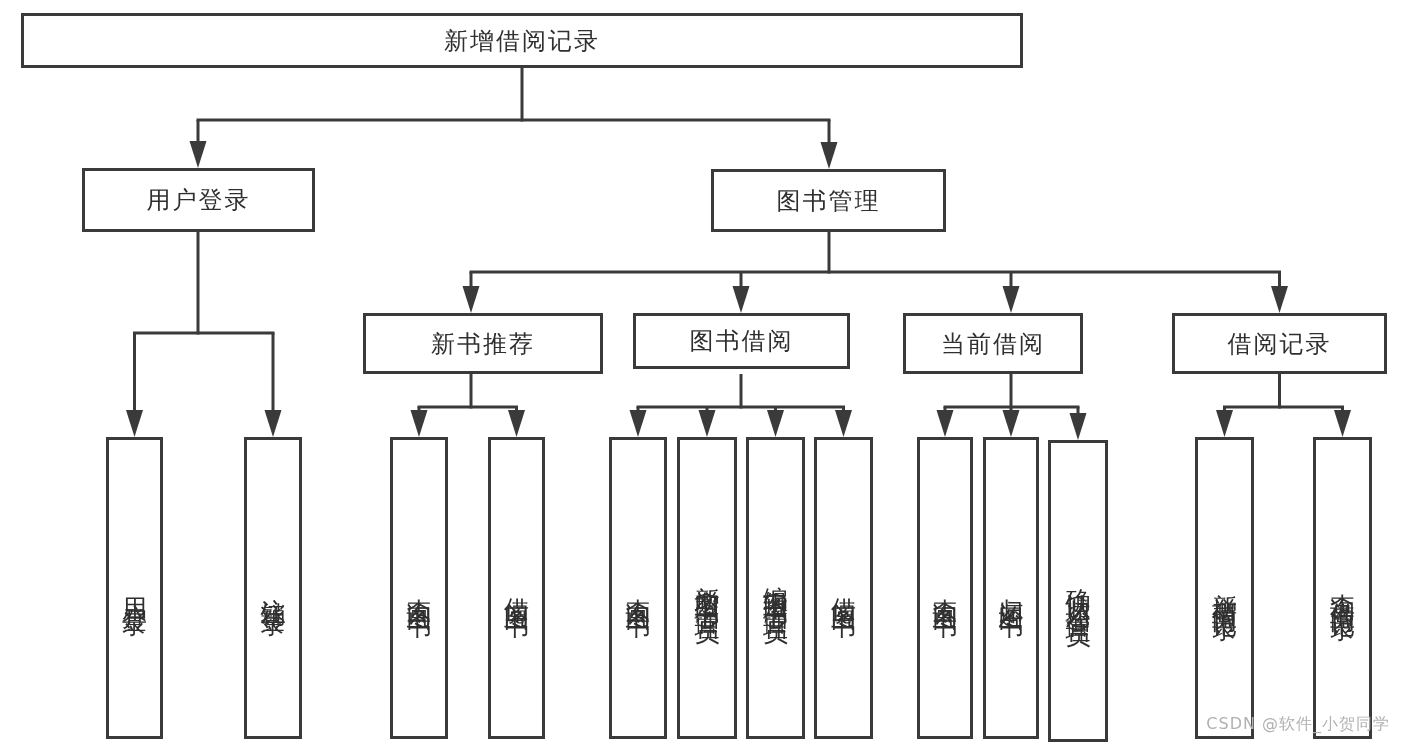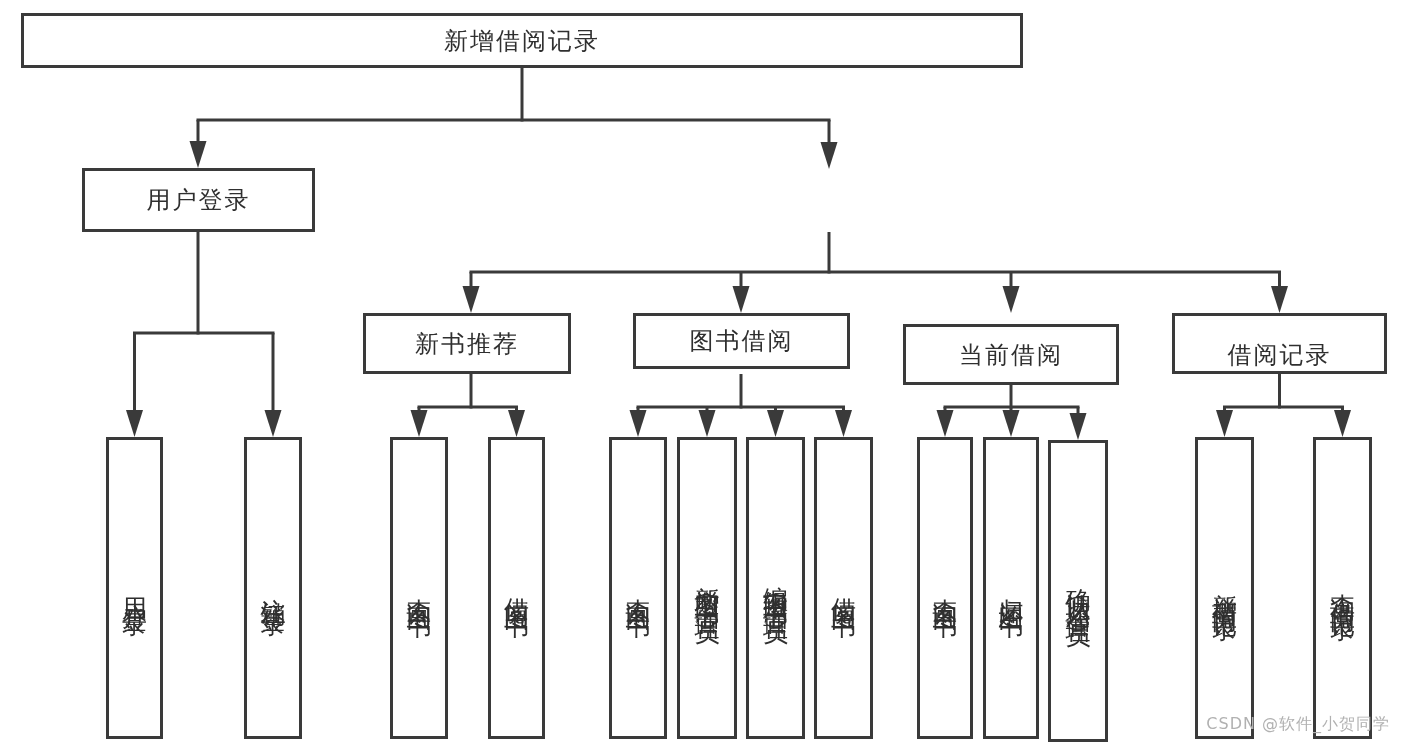--- a/index.html
+++ b/index.html
@@ -145,34 +145,37 @@
   </svg>
 
   <div class="node h" style="left:21px; top:13px; width:1002px; height:55px;">
     <span class="lbl">新增借阅记录</span>
   </div>
 
   <div class="node h" style="left:82px; top:168px; width:233px; height:64px;">
     <span class="lbl">用户登录</span>
   </div>
 
-
-  <div class="node h" style="left:363px; top:313px; width:208px; height:61px;">
+  <div class="node h" style="left:711px; top:169px; width:235px; height:63px;">
+    <span class="lbl">图书管理</span>
+  </div>
+
+  <div class="node h" style="left:363px; top:313px; width:240px; height:61px;">
     <span class="lbl">新书推荐</span>
   </div>
 
   <div class="node h" style="left:633px; top:313px; width:217px; height:56px;">
     <span class="lbl">图书借阅</span>
   </div>
 
-  <div class="node h" style="left:903px; top:313px; width:216px; height:61px;margin-top:11px;">
+  <div class="node h" style="left:903px; top:313px; width:180px; height:61px;">
     <span class="lbl">当前借阅</span>
   </div>
 
-  <div class="node h" style="left:1172px; top:313px; width:215px; height:61px;align-items:flex-end;">
+  <div class="node h" style="left:1172px; top:313px; width:215px; height:61px;">
     <span class="lbl">借阅记录</span>
   </div>
 
   <div class="node v" style="left:106px; top:437px; width:57px; height:302px;">
     <span class="lbl">用户登录</span>
   </div>
 
   <div class="node v" style="left:244px; top:437px; width:58px; height:302px;">
     <span class="lbl">注销登录</span>
   </div>

